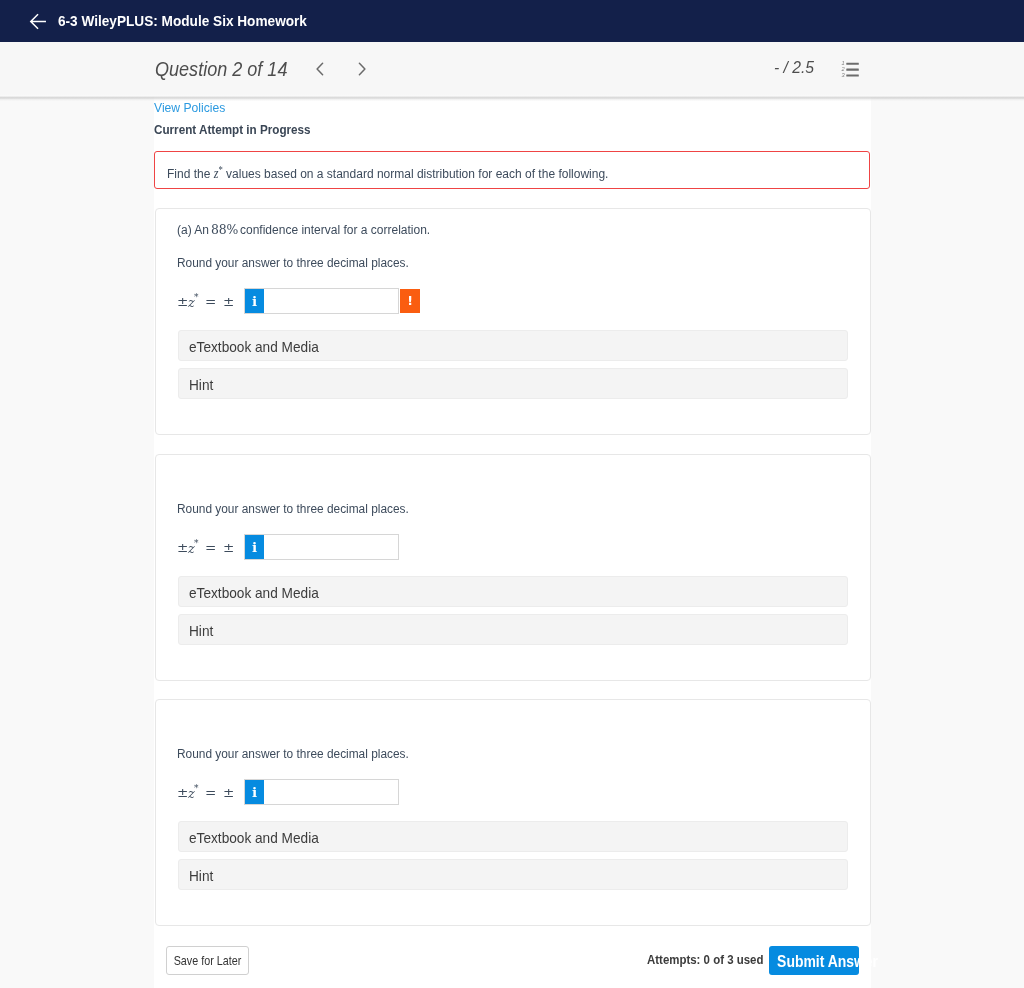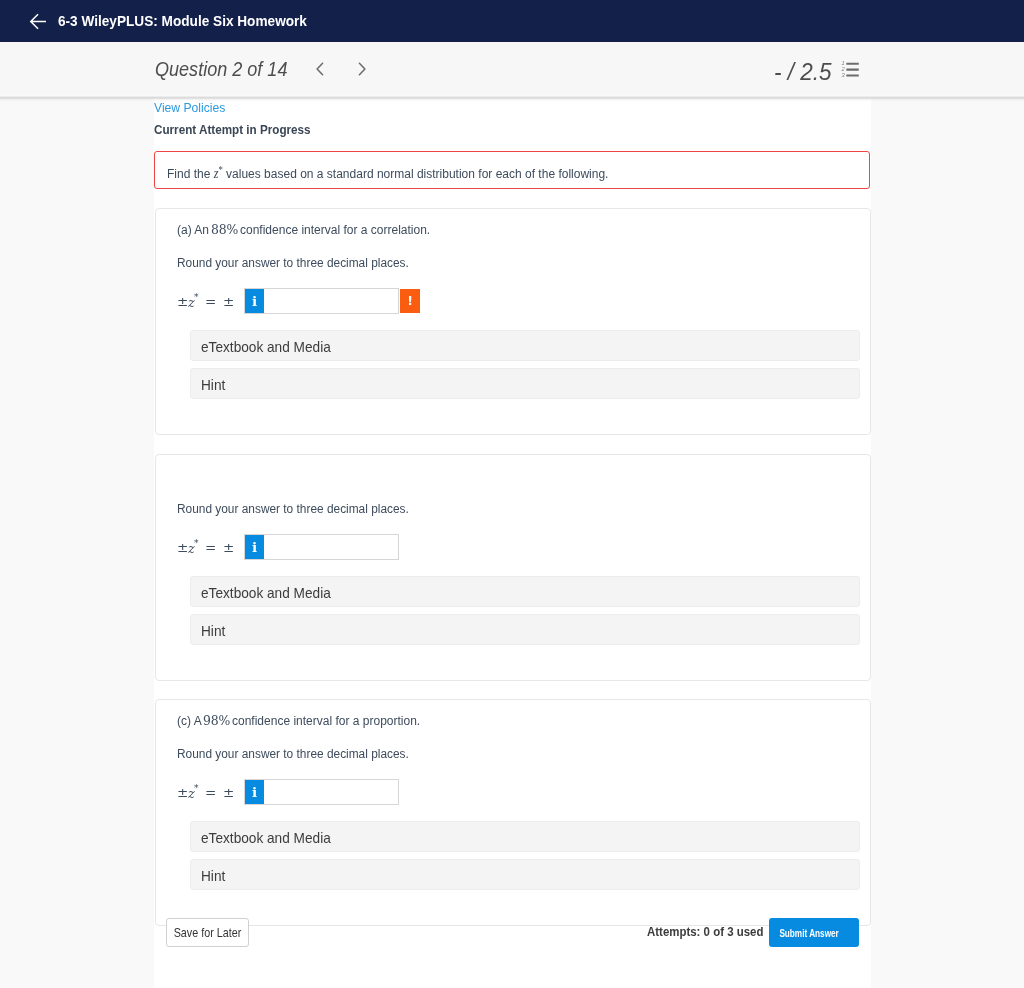--- a/index.html
+++ b/index.html
@@ -21,21 +21,21 @@
   .qbar{position:absolute;left:0;top:42px;width:1024px;height:54px;background:#f7f7f7;z-index:4;font-style:italic;}
   .qbar::after{content:"";position:absolute;left:0;top:52px;width:1024px;height:7px;
                background:linear-gradient(rgba(255,255,255,0) 0%,rgba(252,252,252,.45) 25%,
                                           rgba(200,200,200,.78) 55%,rgba(226,226,226,.5) 75%,
                                           rgba(245,245,245,.22) 100%);
                z-index:5;pointer-events:none;}
   .qbar .qtitle{position:absolute;left:155px;top:16px;font-size:20.4px;color:#4d4d4d;font-weight:400;
                 white-space:nowrap;transform:scaleX(.885);transform-origin:0 0;}
   .qbar .navprev{position:absolute;left:312px;top:16px;width:16px;height:22px;}
   .qbar .navnext{position:absolute;left:354px;top:16px;width:16px;height:22px;}
-  .qbar .score{position:absolute;left:774px;top:17px;font-size:23px;color:#4d4d4d;white-space:nowrap;transform:scaleX(.98);transform-origin:0 0;}
+  .qbar .score{position:absolute;left:774px;top:17px;font-size:16px;color:#4d4d4d;white-space:nowrap;transform:scaleX(.98);transform-origin:0 0;}
   .qbar .listicon{position:absolute;left:841px;top:16px;width:20px;height:20px;}
 
   
   .content{position:absolute;left:154px;top:97px;width:717px;height:892px;background:#ffffff;}
   .viewpol{position:absolute;left:0px;top:3px;font-size:13px;color:#2c9ae0;cursor:pointer;
            white-space:nowrap;transform:scaleX(.935);transform-origin:0 0;}
   .attempt{position:absolute;left:0px;top:25px;font-size:13px;font-weight:700;color:#3a4655;
            white-space:nowrap;transform:scaleX(.898);transform-origin:0 0;}
 
   .qbox{position:absolute;left:0px;top:54px;width:716px;height:38px;border:1px solid #ef4444;
@@ -68,34 +68,34 @@
            outline:none;font-size:13px;padding-left:22px;color:#333;
            font-family:"Liberation Sans",sans-serif;}
   .infobtn{position:absolute;top:1px;width:19px;height:24px;background:#068be0;border:0;padding:0;
            color:#fff;font-family:"DejaVu Serif",serif;font-size:13.5px;
            font-weight:700;line-height:24px;text-align:center;}
   .warnbtn{position:absolute;top:1px;width:20px;height:24px;background:#fa5d10;border:0;padding:0;
            color:#fff;font-family:"DejaVu Sans",sans-serif;font-size:12.5px;
            font-weight:700;line-height:24px;text-align:center;}
 
   .greybar{position:absolute;left:22px;width:670px;height:31px;background:#f4f4f4;
-           border:1px solid #ececec;border-radius:3px;cursor:pointer;margin-left:12px;}
+           border:1px solid #ececec;border-radius:3px;cursor:pointer;}
   .greybar span{position:absolute;left:10px;top:7px;font-size:15px;color:#3c3c3c;white-space:nowrap;transform:scaleX(.91);transform-origin:0 0;}
 
   
-  .footer{position:absolute;left:154px;top:904px;width:716px;height:56px;}
+  .footer{position:absolute;left:154px;top:932px;width:716px;height:56px;}
   .savebtn{position:absolute;left:12px;top:14px;width:83px;height:29px;padding:0;background:#fff;
            border:1px solid #d0d0d0;border-radius:3px;font-size:12.9px;color:#333;
            font-family:"Liberation Sans",sans-serif;cursor:pointer;line-height:27px;
            text-align:center;white-space:nowrap;overflow:hidden;}
   .savebtn>span{display:block;transform:scaleX(.835);transform-origin:50% 50%;}
   .attempts{position:absolute;left:493px;top:20px;font-size:13.4px;font-weight:700;color:#3c3c3c;
             white-space:nowrap;transform:scaleX(.855);transform-origin:0 0;}
   .submitbtn{position:absolute;left:615px;top:14px;width:90px;height:29px;background:#068be0;
-             border:0;border-radius:3px;color:#fff;font-size:10px;font-weight:700;
+             border:0;border-radius:3px;color:#fff;font-size:17px;font-weight:700;
              font-family:"Liberation Sans",sans-serif;cursor:pointer;line-height:29px;
              text-align:center;white-space:nowrap;}
   .submitbtn>span{display:block;transform:scaleX(.82) translateX(-6px);transform-origin:50% 50%;}
 
   
   .mser{font-family:"Liberation Serif","DejaVu Serif",serif;}
   .mi{font-family:"Liberation Serif","DejaVu Serif",serif;font-style:italic;}
   .sup{font-size:0.72em;vertical-align:0.55em;}
   .mnum{font-family:"DejaVu Serif",serif;font-size:13.5px;letter-spacing:-.1px;}
 </style>
@@ -186,21 +186,20 @@
 
     </div>
     <div class="greybar" style="top:121px" data-name="etextbook-and-media-button">
           <span data-name="etextbook-label">eTextbook and Media</span>
         </div>
     <div class="greybar" style="top:159px" data-name="hint-button">
           <span data-name="hint-label">Hint</span>
         </div>
   </div>
       <div class="card" data-name="question-part-c" style="top: 602px;">
-    <div class="part" data-name="part-statement"><span class="sx" data-name="part-label">(c) A</span><span class="mnum" data-name="part-value">98%</span><span class="sx" data-name="part-tail">confidence interval for a proportion.</span></div>
     <div class="round" data-name="rounding-note">Round your answer to three decimal places.</div>
     <div class="ansrow" data-name="answer-row">
       <span class="mathlbl" data-name="answer-math-label">
         <i class="g-pm1" data-name="plus-minus-sign">±</i>
         <i class="g-z" data-name="answer-variable">z</i>
         <i class="g-star" data-name="answer-superscript">*</i>
         <i class="g-eq" data-name="equals-sign">=</i>
         <i class="g-pm2" data-name="plus-minus-sign-2">±</i>
       </span>
       <input class="infield" type="text" style="left: 67px; width: 155px;" data-name="answer-input">

